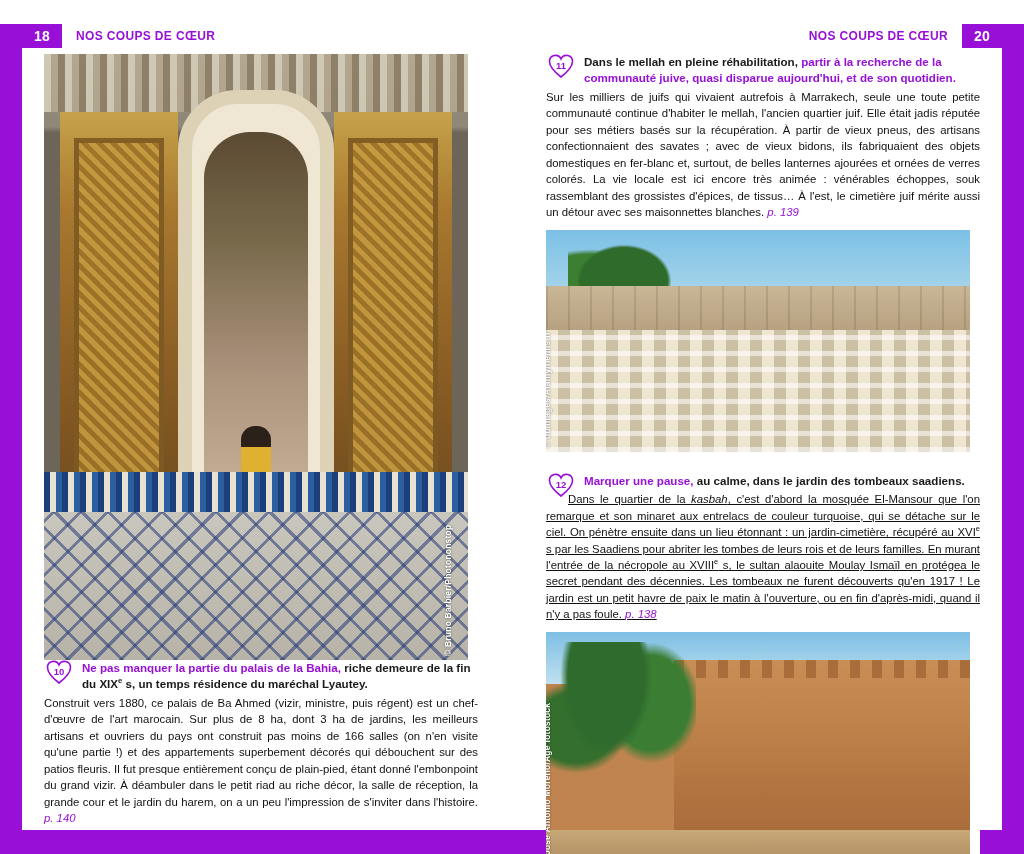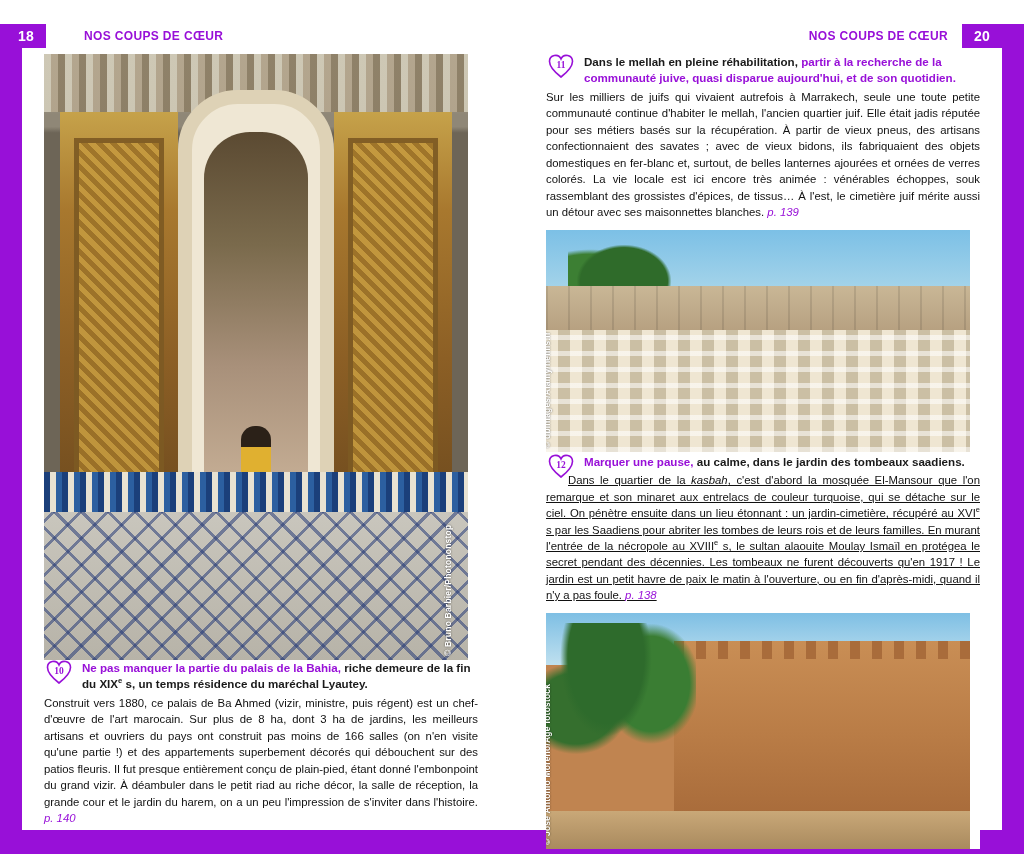--- a/index.html
+++ b/index.html
@@ -13,21 +13,21 @@
 
   
   .frame-left  { position: absolute; left: 0; top: 0; width: 22px; height: 854px; background: #9810d8; }
   .frame-right { position: absolute; right: 0; top: 0; width: 22px; height: 854px; background: #9810d8; }
   .frame-bottom{ position: absolute; left: 0; bottom: 0; width: 1024px; height: 24px; background: #9810d8; }
   .frame-notch-l { position: absolute; left: 0; top: 0; width: 62px; height: 24px; background: #ffffff; }
   .frame-notch-r { position: absolute; right: 0; top: 0; width: 62px; height: 24px; background: #ffffff; }
 
   
   .hdr { position: absolute; top: 24px; height: 24px; display: flex; align-items: stretch; }
-  .hdr-left  { left: 6px; gap: 24px; }
+  .hdr-left  { left: 22px; }
   .hdr-right { right: 22px; }
   .folio {
     background: #9810d8; color: #ffffff;
     font-size: 14px; font-weight: bold;
     display: flex; align-items: center; justify-content: center;
     min-width: 40px; padding: 0 9px; letter-spacing: .3px;
   }
   .runhead {
     color: #9810d8; font-size: 12px; font-weight: bold;
     letter-spacing: .35px; display: flex; align-items: center;
@@ -124,21 +124,21 @@
     color: #1a1a1a; text-align: left;
   }
   .entry-head .hl { color: #9810d8; }
   .heart {
     position: absolute; left: 2px; top: 0px; width: 26px; height: 25px;
   }
   .heart svg { display:block; width:26px; height:25px; }
   .heart .num {
     position:absolute; left:0; top:0; width:26px; height:24px;
     display:flex; align-items:center; justify-content:center;
-    font-size: 9.5px; font-weight: bold; color:#9810d8;font-family:Liberation Serif, serif;
+    font-size: 9.5px; font-weight: bold; color:#9810d8;
   }
   .body-par {
     font-size: 11.35px; line-height: 1.452; color: #111111;
     text-align: justify; margin-top: 2px;
   }
   .body-par .pg { color:#9810d8; font-style: italic; }
   .body-par .it { font-style: italic; }
   .indent { text-indent: 22px; text-decoration: underline; }
   sup { font-size: .66em; vertical-align: super; }
 </style>
@@ -213,21 +213,21 @@
     </div>
 
     <div class="photo ph-cem" style="margin-top:9px;">
       <div class="cem-sky"></div>
       <div class="cem-trees"></div>
       <div class="cem-wall"></div>
       <div class="cem-ground"></div>
       <div class="credit credit-rt">© dbimages/Alamy/hemis.fr</div>
     </div>
 
-    <div class="entry" style="margin-top:2px;">
+    <div class="entry" style="margin-top:21px;">
       <div class="entry-head">
         <span class="heart">
           <svg viewBox="0 0 26 25">
               <path d="M13 23 C4 16 1.5 11 1.5 7.5 A6 6 0 0 1 13 5 A6 6 0 0 1 24.5 7.5 C24.5 11 22 16 13 23 Z" fill="none" stroke="#9810d8" stroke-width="1.6"></path>
             </svg>
           <span class="num">12</span>
         </span>
         <span class="hl">Marquer une pause,</span><span> au calme, dans le jardin des tombeaux saadiens.</span>
       </div>
       <div class="body-par indent"><span>Dans le quartier de la </span><span class="it">kasbah</span><span>, c'est d'abord la mosquée El-Mansour que l'on remarque et son minaret aux entrelacs de couleur turquoise, qui se détache sur le ciel. On pénètre ensuite dans un lieu étonnant : un jardin-cimetière, récupéré au XVI</span><sup>e</sup><span> s par les Saadiens pour abriter les tombes de leurs rois et de leurs familles. En murant l'entrée de la nécropole au XVIII</span><sup>e</sup><span> s, le sultan alaouite Moulay Ismaïl en protégea le secret pendant des décennies. Les tombeaux ne furent découverts qu'en 1917 ! Le jardin est un petit havre de paix le matin à l'ouverture, ou en fin d'après-midi, quand il n'y a pas foule. </span><span class="pg">p. 138</span></div>

